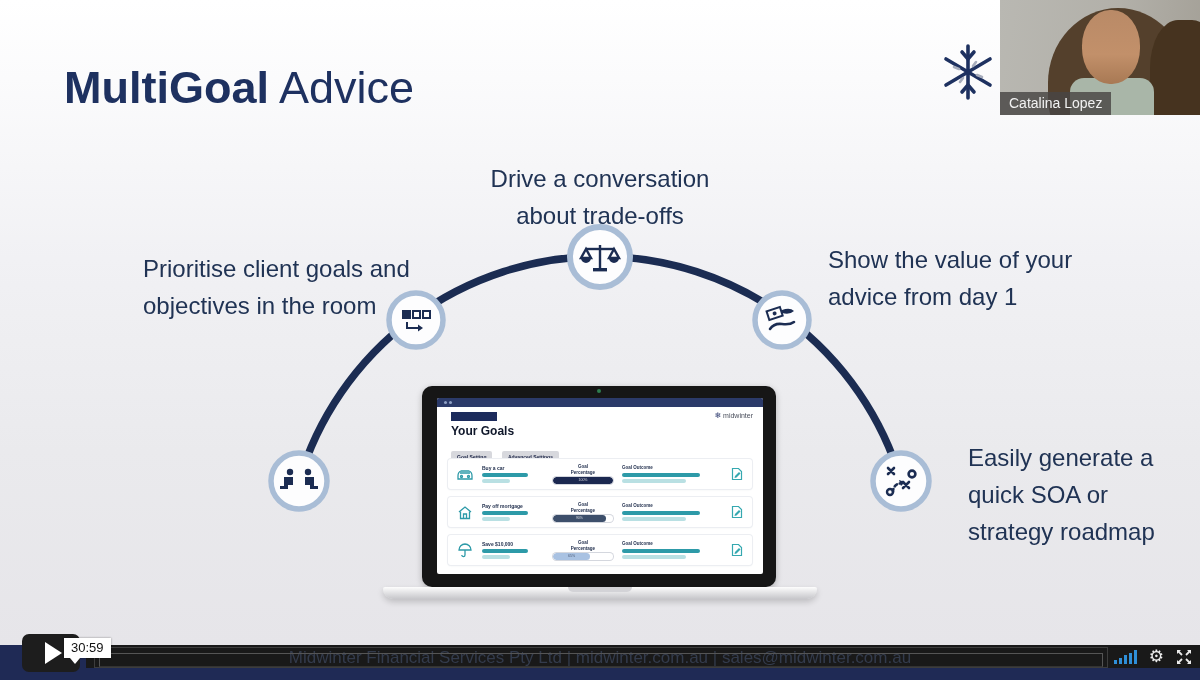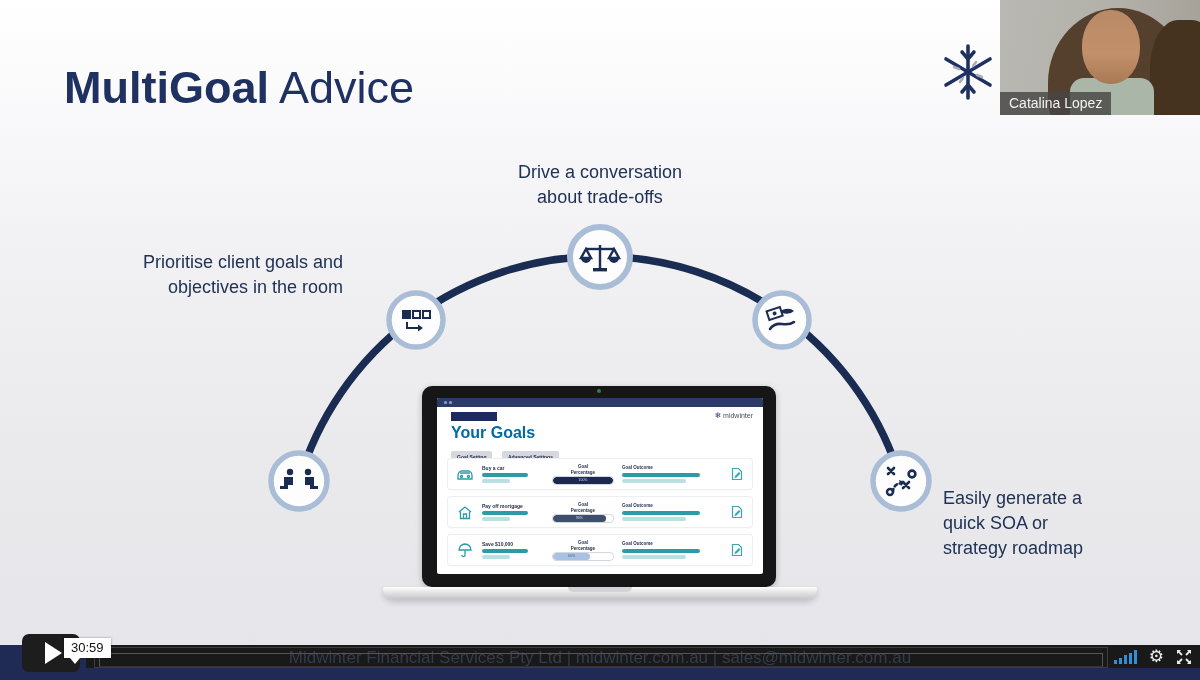--- a/index.html
+++ b/index.html
@@ -4,26 +4,26 @@
 <style>
   html,body{margin:0;padding:0;background:#000;}
   #stage{position:relative;width:1200px;height:680px;overflow:hidden;
          font-family:"Liberation Sans",sans-serif;background:#e8e7ea;}
   
   #slide{position:absolute;left:0;top:0;width:1200px;height:645px;
          background:linear-gradient(#ffffff 0%,#fbfbfc 12%,#f1f1f4 40%,#eaeaed 70%,#e6e5e9 100%);}
   .slide-title{position:absolute;left:64px;top:62px;font-size:45px;color:#1e3160;letter-spacing:0;}
   .slide-title b{font-weight:700;}
   .slide-title span.reg{font-weight:400;}
-  .benefit{position:absolute;color:#203354;font-size:18px;line-height:25px;white-space:pre-line;}
+  .benefit{position:absolute;color:#203354;font-size:24px;line-height:37px;white-space:pre-line;}
   .b-tradeoffs{left:440px;top:160px;width:320px;text-align:center;}
-  .b-prioritise{left:143px;top:250px;text-align:right;}
+  .b-prioritise{left:143px;top:250px;}
   .b-value{left:828px;top:241px;}
   .b-collaborate{left:71px;top:441px;}
-  .b-soa{left:943px;top:439px;margin-top:47px;}
+  .b-soa{left:968px;top:439px;}
   #arc-svg{position:absolute;left:0;top:0;}
   
   #mw-logo{position:absolute;left:936px;top:38px;}
   
   #webcam{position:absolute;right:0;top:0;width:200px;height:115px;overflow:hidden;
           background:linear-gradient(100deg,#b9b8b2 0%,#b2b0a9 55%,#a39f96 100%);}
   .wc-hair{position:absolute;left:48px;top:8px;width:140px;height:150px;border-radius:50% 50% 40% 40%;
            background:#54402c;}
   .wc-hair2{position:absolute;left:150px;top:20px;width:70px;height:120px;border-radius:40%;background:#46331f;}
   .wc-face{position:absolute;left:82px;top:10px;width:58px;height:74px;border-radius:48%;
@@ -41,21 +41,21 @@
                box-shadow:0 3px 6px rgba(0,0,0,0.18);}
   #laptop-notch{position:absolute;left:568px;top:587px;width:64px;height:5px;background:#d3d3d7;
                 border-radius:0 0 8px 8px;}
   #screen{position:absolute;left:437px;top:398px;width:326px;height:176px;background:#ffffff;
           border-radius:2px;overflow:hidden;}
   .scr-titlebar{position:absolute;left:0;top:0;width:100%;height:9px;background:#2b3a69;}
   .scr-dot{position:absolute;top:3px;width:3px;height:3px;border-radius:50%;background:#8fa0c4;}
   .scr-logoblock{position:absolute;left:14px;top:14px;width:46px;height:9px;background:#1c2b5c;}
   .scr-brand{position:absolute;right:10px;top:13px;font-size:7px;color:#4a4f5c;}
   .scr-brand .flake{color:#27356b;font-size:8px;}
-  .scr-h1{position:absolute;left:14px;top:26px;font-size:16px;font-weight:700;color:#0369a1;}
+  .scr-h1{position:absolute;left:14px;top:26px;font-size:12px;font-weight:700;color:#0f172a;}
   .scr-tabs{position:absolute;left:14px;top:47px;}
   .scr-tab{display:inline-block;background:#d7d8dd;color:#20294a;font-size:5px;font-weight:700;
            padding:3px 6px;border-radius:2px;margin-right:5px;}
   .goal-card{position:absolute;left:11px;width:304px;height:30px;background:#fff;border-radius:3px;
              box-shadow:0 0 0 1px #eceef2,0 1px 2px rgba(40,60,90,0.08);display:flex;align-items:center;}
   .g-icon{width:34px;display:flex;justify-content:center;}
   .g-name{width:62px;}
   .g-name .nm{font-size:5px;font-weight:700;color:#23314f;}
   .bar{border-radius:2px;margin-top:2px;}
   .bar.teal{height:4px;background:#2d9aa8;}
@@ -164,20 +164,22 @@
         </g>
         <circle cx="890" cy="492" r="3" fill="none" stroke="#1b2c52" stroke-width="2.4"></circle>
         <circle cx="912" cy="474" r="3.4" fill="none" stroke="#1b2c52" stroke-width="2.6"></circle>
       </g>
     </svg>
 
     <div class="benefit b-prioritise">Prioritise client goals and
 objectives in the room</div>
     <div class="benefit b-tradeoffs">Drive a conversation
 about trade-offs</div>
+    <div class="benefit b-value">Show the value of your
+advice from day 1</div>
     <div class="benefit b-soa">Easily generate a
 quick SOA or
 strategy roadmap</div>
 
     <svg id="mw-logo" width="64" height="68" viewBox="0 0 64 68">
       <g stroke="#1e3160" stroke-width="3.6" stroke-linecap="round">
         <line x1="32" y1="8" x2="32" y2="60"></line>
         <line x1="10" y1="21" x2="54" y2="47"></line>
         <line x1="10" y1="47" x2="54" y2="21"></line>
         <path d="M26 14 l6 7 l6 -7" fill="none"></path>

